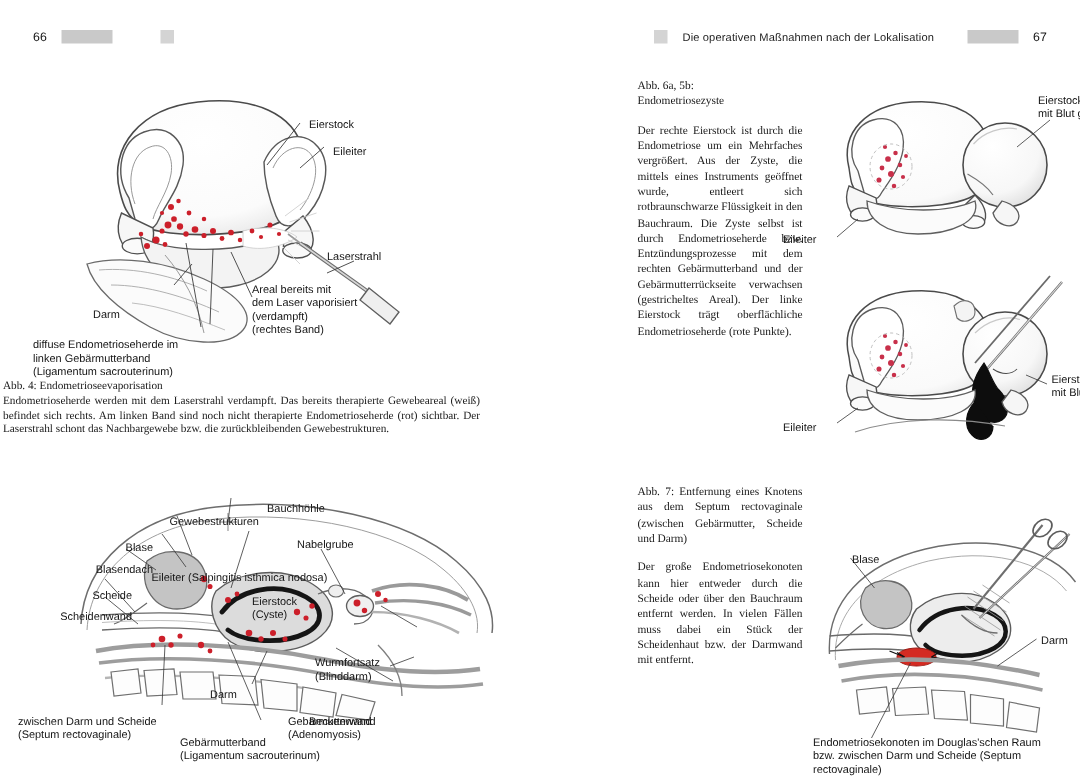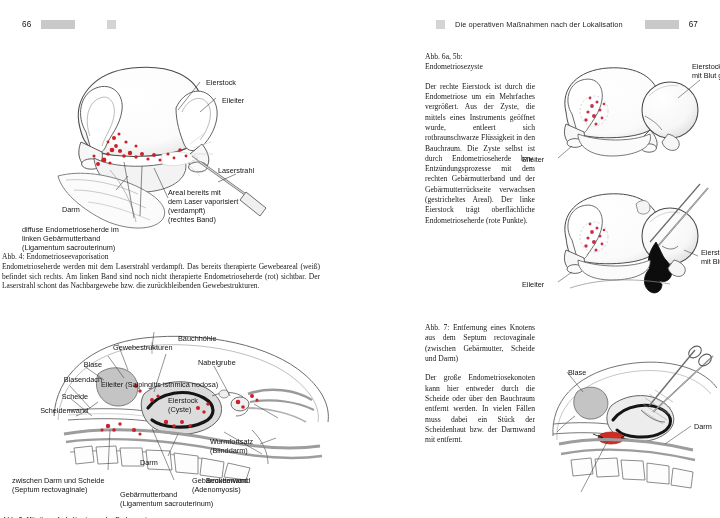--- a/index.html
+++ b/index.html
@@ -544,15 +544,17 @@
         <g stroke="#3c3c3c" stroke-width="0.55" fill="none">
           <path d="M22 32 L38 52"></path>
           <path d="M146 86 L120 104"></path>
           <path d="M36 152 L62 102"></path>
         </g>
       </svg>
     </div>
 
     <div class="lbl" style="left:208px; top:328px;">Blase</div>
     <div class="lbl" style="left:334px; top:382px;">Darm</div>
+    <div class="lbl" style="left:182px; top:450px; white-space:pre-line;">Endometriosekonoten im Douglas'schen Raum
+bzw. zwischen Darm und Scheide (Septum rectovaginale)</div>
   </div>
 
 </div>
 
 </body></html>

